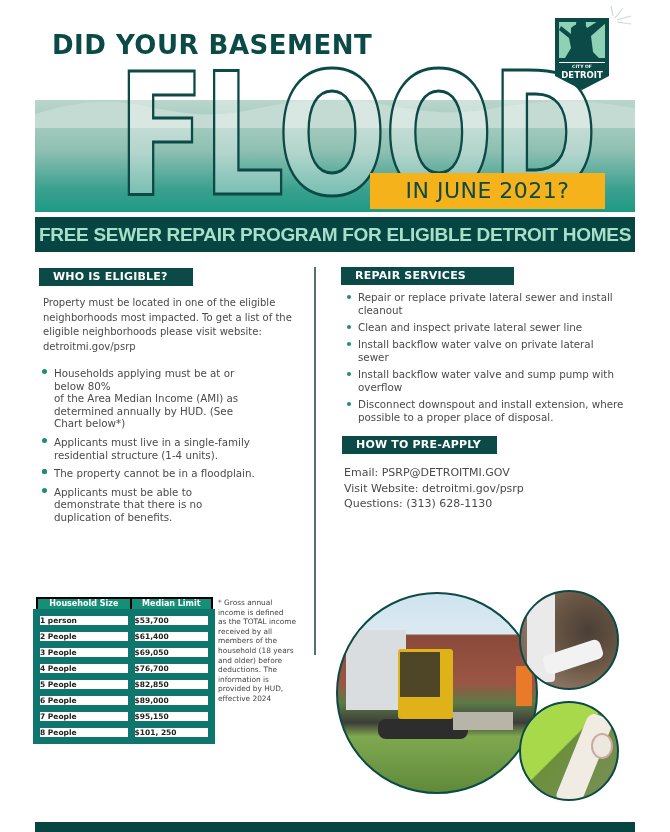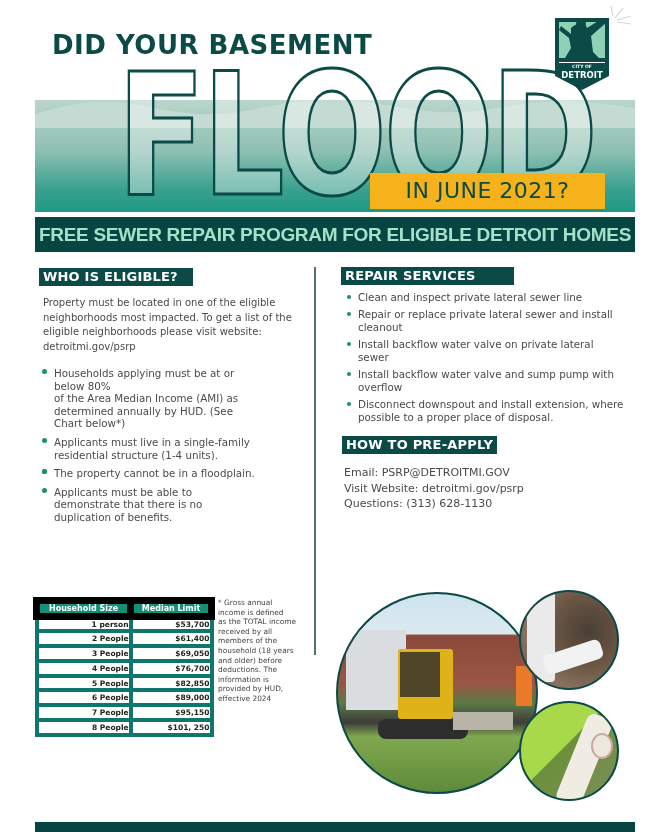--- a/index.html
+++ b/index.html
@@ -27,22 +27,22 @@
 
   .banner {
     position: absolute; left: 35px; top: 217px; width: 600px; height: 35px;
     background: #074542; color: #a6e0c9;
     font-family: "Liberation Sans", sans-serif; font-weight: 700; font-size: 19px;
     line-height: 35px; text-align: center; letter-spacing: -0.3px;
   }
 
   .section-label {
     position: absolute; height: 18px; background: #0b4a47; color: #ffffff;
-    font-family: "DejaVu Sans", sans-serif; font-weight: 700; font-size: 13px;
-    line-height: 18px; padding-left: 4px; letter-spacing: 0.2px;
+    font-family: "DejaVu Sans", sans-serif; font-weight: 700; font-size: 11px;
+    line-height: 18px; padding-left: 14px; letter-spacing: 0.2px;
   }
 
   .col-divider { position: absolute; left: 314px; top: 267px; width: 1.5px; height: 388px; background: #55716f; }
 
   .intro {
     position: absolute; left: 43px; top: 296px; width: 250px;
     font-size: 10px; line-height: 14.5px; color: #4a4a4a;
   }
   .elig-list { position: absolute; left: 40px; top: 367px; width: 245px; list-style: none; }
   .elig-list li {
@@ -53,23 +53,23 @@
     position: absolute; left: 2px; top: 2px; width: 5px; height: 5px;
     border-radius: 50%; background: #1f8c74;
   }
 
   .income-table {
     position: absolute; left: 33px; top: 597px; width: 182px;
     border-collapse: collapse; font-size: 7.5px; font-weight: 700; color: #222;
   }
   .income-table th {
     background: #168f78; color: #ffffff; height: 14px; font-size: 8px; font-weight: 700;
-    border: 7px solid #000000;
-  }
-  .income-table td { height: 14.8px; text-align: right; border: 4px solid #0f766e; background: #fff; }
+    border: 2px solid #000000;
+  }
+  .income-table td { height: 14.8px; text-align: left; border: 7px solid #0f766e; background: #fff; }
   .footnote {
     position: absolute; left: 218px; top: 598px; width: 80px;
     font-size: 7.4px; line-height: 9.6px; color: #444; white-space: pre-line;
   }
 
   .repair-list { position: absolute; left: 345px; top: 291px; width: 280px; list-style: none; }
   .repair-list li {
     position: relative; padding-left: 13px; font-size: 10.3px; line-height: 13px;
     color: #4a4a4a; margin-bottom: 4px;
   }
@@ -186,22 +186,22 @@
 and older) before
  deductions. The
 information is
 provided by HUD,
 effective 2024</p>
 
 <div class="col-divider"></div>
 
 <div class="section-label" style="left:341px; top:267px; width:173px;">REPAIR SERVICES</div>
 <ul class="repair-list">
+  <li><span class="bullet-dot"></span><span>Repair or replace private lateral sewer and install cleanout</span></li>
   <li><span class="bullet-dot"></span><span>Clean and inspect private lateral sewer line</span></li>
-  <li><span class="bullet-dot"></span><span>Repair or replace private lateral sewer and install cleanout</span></li>
   <li><span class="bullet-dot"></span><span>Install backflow water valve on private lateral sewer</span></li>
   <li><span class="bullet-dot"></span><span>Install backflow water valve and sump pump with overflow</span></li>
   <li><span class="bullet-dot"></span><span>Disconnect downspout and install extension, where possible to a proper place of disposal.</span></li>
 </ul>
 
 <div class="section-label" style="left:342px; top:436px; width:155px;">HOW TO PRE-APPLY</div>
 <div class="contact">
   <div>Email: PSRP@DETROITMI.GOV</div>
   <div>Visit Website: detroitmi.gov/psrp</div>
   <div>Questions: (313) 628-1130</div>

